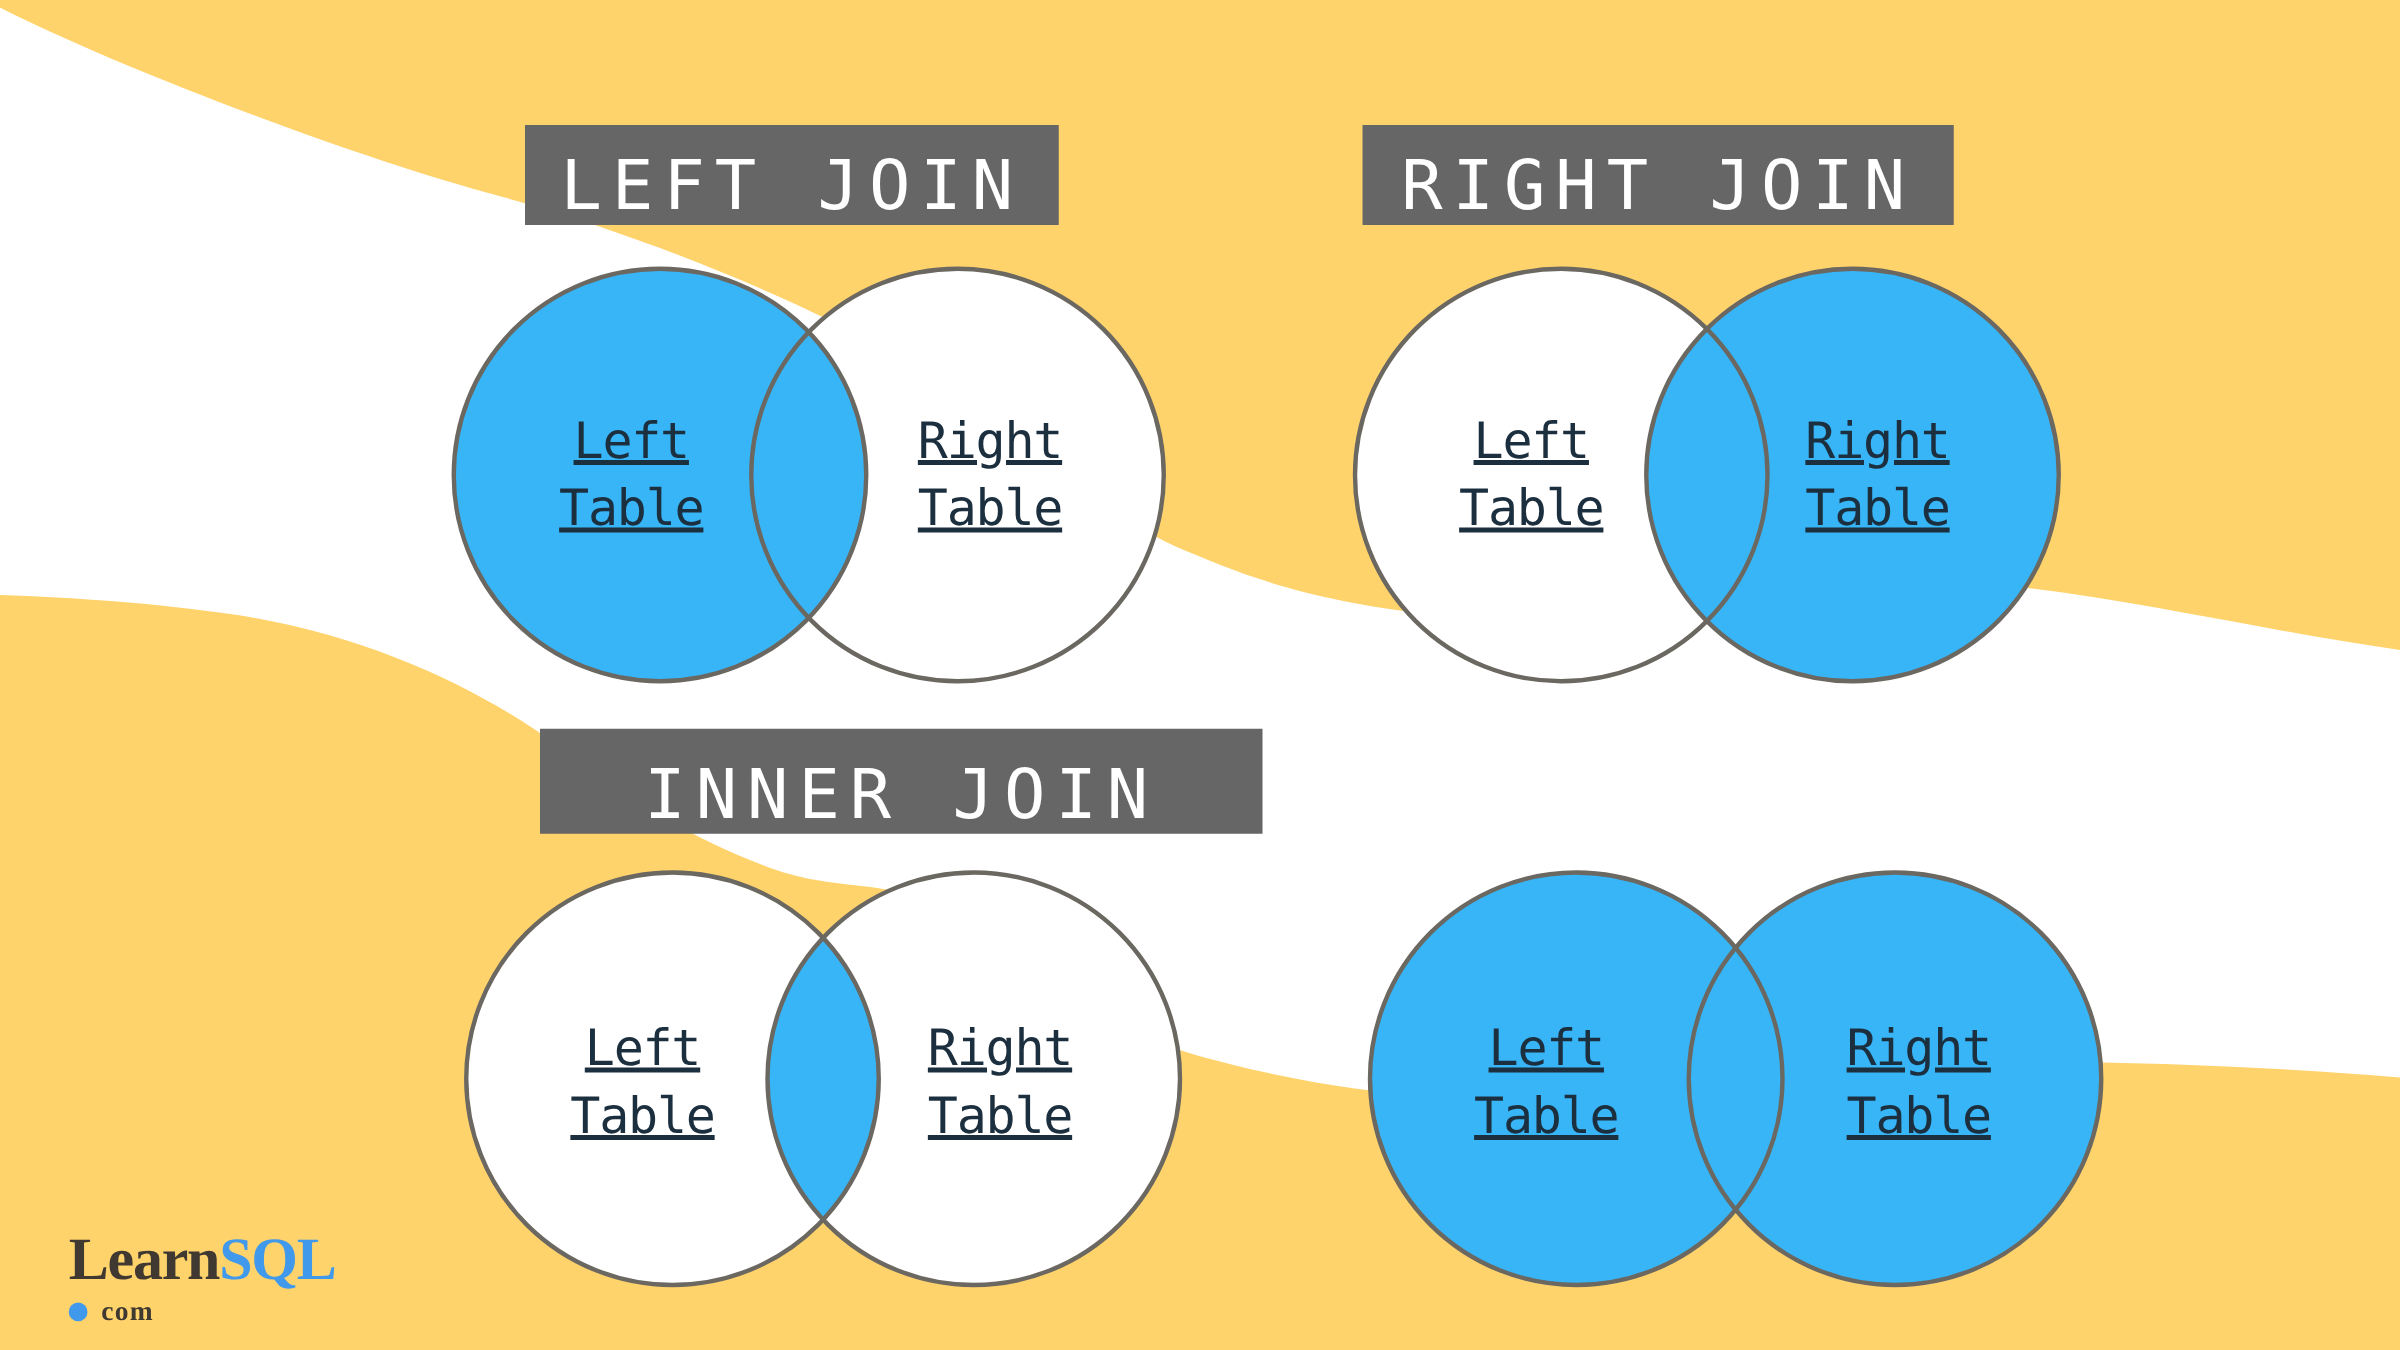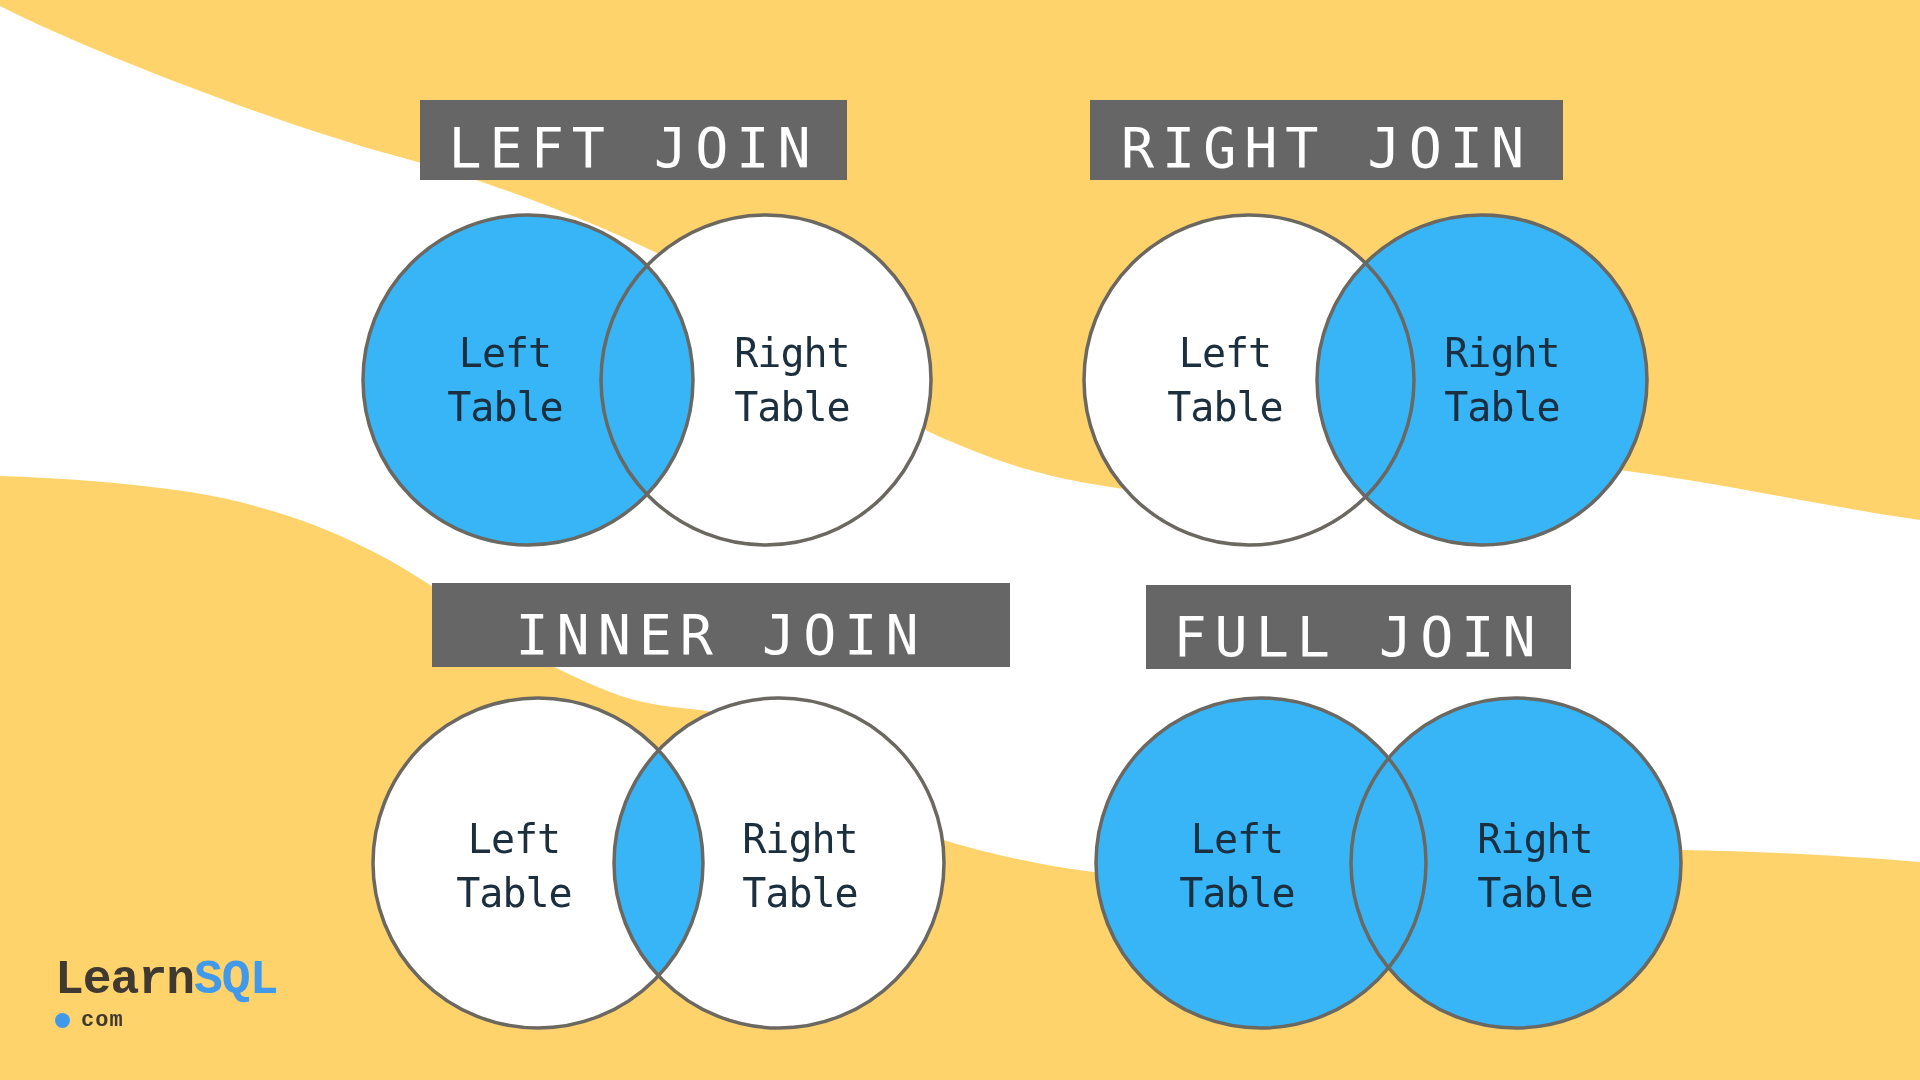--- a/index.html
+++ b/index.html
@@ -28,29 +28,29 @@
   }
   #bar-0{left:420px;top:100px;width:427px;height:80px;}
   #bar-1{left:1090px;top:100px;width:473px;height:80px;}
   #bar-2{left:392px;top:583px;width:578px;height:84px;margin-left:40px;}
   #bar-3{left:1146px;top:585px;width:425px;height:84px;}
 
   
   .vlabel{
     position:absolute;transform:translate(-50%,-50%);
     text-align:center;font-size:40px;line-height:54px;
-    color:var(--label,#1C2F3F);letter-spacing:-1px;white-space:nowrap;
+    color:var(--label,#1C2F3F);letter-spacing:-1px;white-space:nowrap;text-decoration:underline;
   }
   #vl-0a{left:505px;top:380px;}  #vl-0b{left:792px;top:380px;}
   #vl-1a{left:1225px;top:380px;} #vl-1b{left:1502px;top:380px;}
   #vl-2a{left:514px;top:866px;}  #vl-2b{left:800px;top:866px;}
   #vl-3a{left:1237px;top:866px;} #vl-3b{left:1535px;top:866px;}
 
   
-  #logo{position:absolute;left:55px;top:956px;font-family:Liberation Mono, monospace;}
+  #logo{position:absolute;left:55px;top:984px;font-family:Liberation Serif, serif;}
   #logo .main{font-size:48px;font-weight:700;letter-spacing:-1px;line-height:48px;}
   #logo .learn{color:var(--logo-dark,#3F3931);}
   #logo .sql{color:var(--logo-blue,#4199EB);}
   #logo .comrow{display:flex;align-items:center;margin-top:4px;}
   #logo .dot{width:15px;height:15px;border-radius:50%;background:var(--logo-blue,#4199EB);margin-right:11px;}
   #logo .com{font-size:22px;font-weight:700;color:var(--logo-dark,#3F3931);letter-spacing:1px;}
 </style>
 </head>
 <body>
 
@@ -142,23 +142,20 @@
   </svg>
   <div class="vlabel" id="vl-2a">
     <div>Left</div>
     <div>Table</div>
   </div>
   <div class="vlabel" id="vl-2b">
     <div>Right</div>
     <div>Table</div>
   </div>
 
-  <div class="bar" id="bar-3">
-    <span>FULL JOIN</span>
-  </div>
   <svg class="venn" id="venn-3" viewBox="0 0 700 420">
     <defs>
         <clipPath id="clipR3">
           <circle cx="435" cy="210" r="165"></circle>
         </clipPath>
       </defs>
     <circle class="c-left-fill" cx="180" cy="210" r="165" fill="#38B5F7"></circle>
     <circle class="c-right-fill" cx="435" cy="210" r="165" fill="#38B5F7"></circle>
     <circle class="c-lens-fill" cx="180" cy="210" r="165" clip-path="url(#clipR3)" fill="#38B5F7"></circle>
     <circle class="c-stroke" cx="180" cy="210" r="165"></circle>

